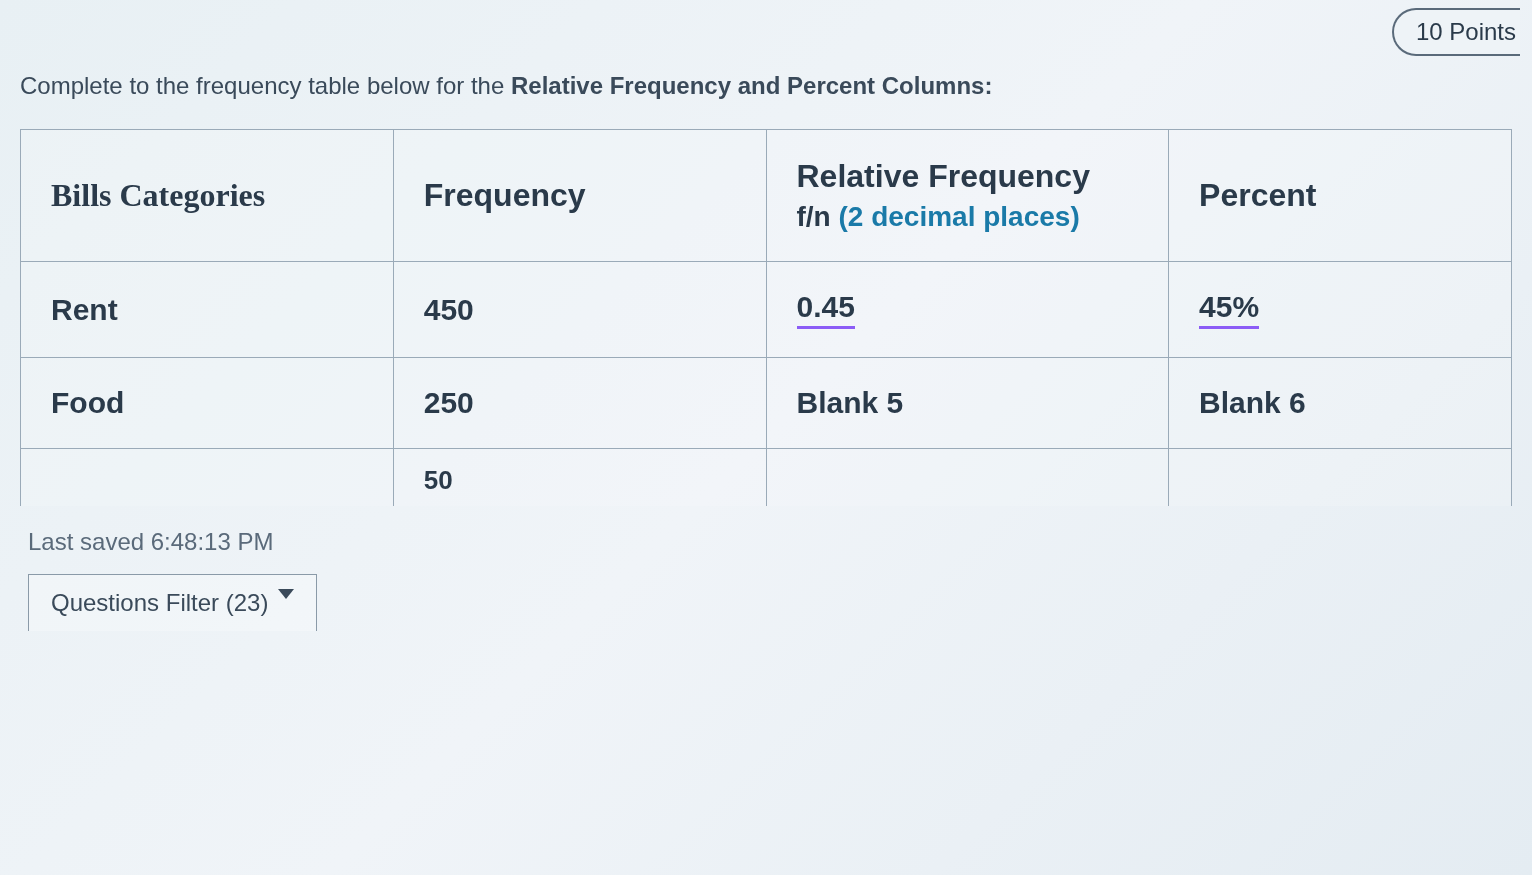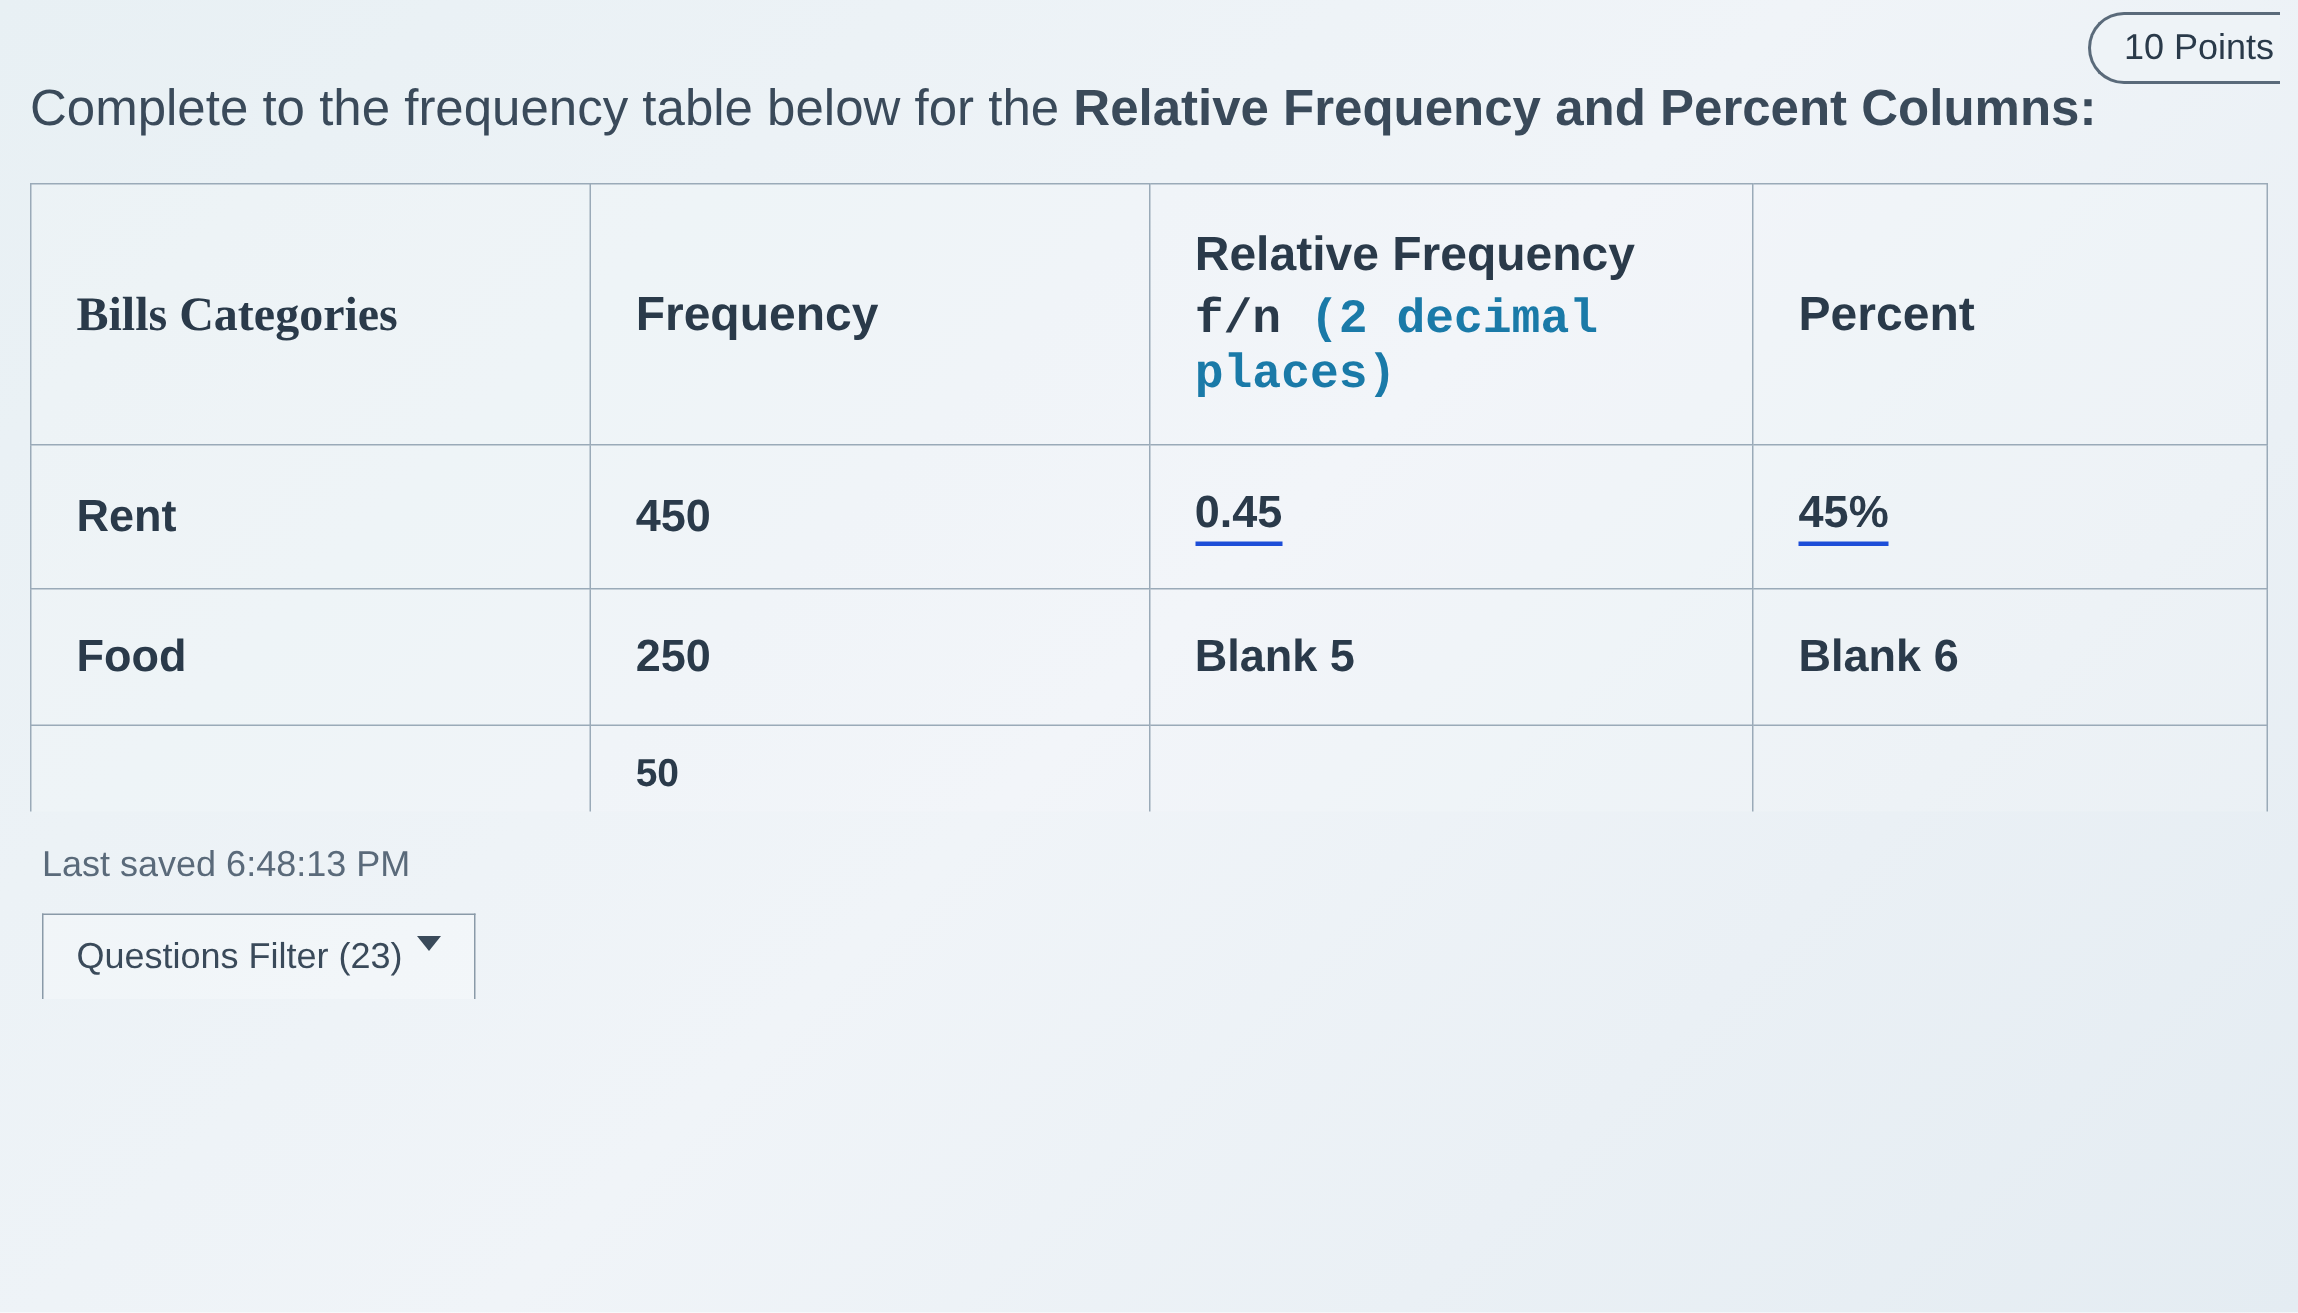--- a/index.html
+++ b/index.html
@@ -20,24 +20,25 @@
       border-radius: 24px 0 0 24px;
       border-right: none;
       padding: 8px 4px 8px 22px;
       font-size: 24px;
       font-weight: 400;
       color: #2a3a4a;
       background: #eef3f7;
     }
     .question-text {
       padding: 50px 20px 28px 20px;
-      font-size: 34px;
+      font-size: 24px;
       color: #3a4a5a;
       font-weight: 400;
       line-height: 1.3;
+      margin-top: 20px;
     }
     .question-text .bold { font-weight: 700; }
     .freq-table {
       margin: 0 20px;
       border-collapse: collapse;
       width: calc(100% - 40px);
       background: rgba(255,255,255,0.15);
     }
     .freq-table th, .freq-table td {
       border: 1px solid #9aaab8;
@@ -46,31 +47,30 @@
       font-size: 30px;
       color: #2a3a4a;
       vertical-align: middle;
     }
     .freq-table th {
       font-weight: 700;
       font-size: 32px;
     }
     .rf-header .sub {
       display: block;
-      font-size: 32px;
+      font-size: 28px;
       font-weight: 700;
       margin-top: 6px;
-      font-family: Liberation Mono, monospace;
     }
     .rf-header .sub .hint {
       color: #1a7aa8;
       font-weight: 600;
     }
     .underlined {
-      border-bottom: 3px solid #1d4ed8;
+      border-bottom: 3px solid #8b5cf6;
       padding-bottom: 2px;
       display: inline-block;
       text-align: right;
     }
     .user-input {
       color: #0a8ab8;
       font-weight: 600;
     }
     .partial-row td {
       padding: 16px 30px 10px 30px;

